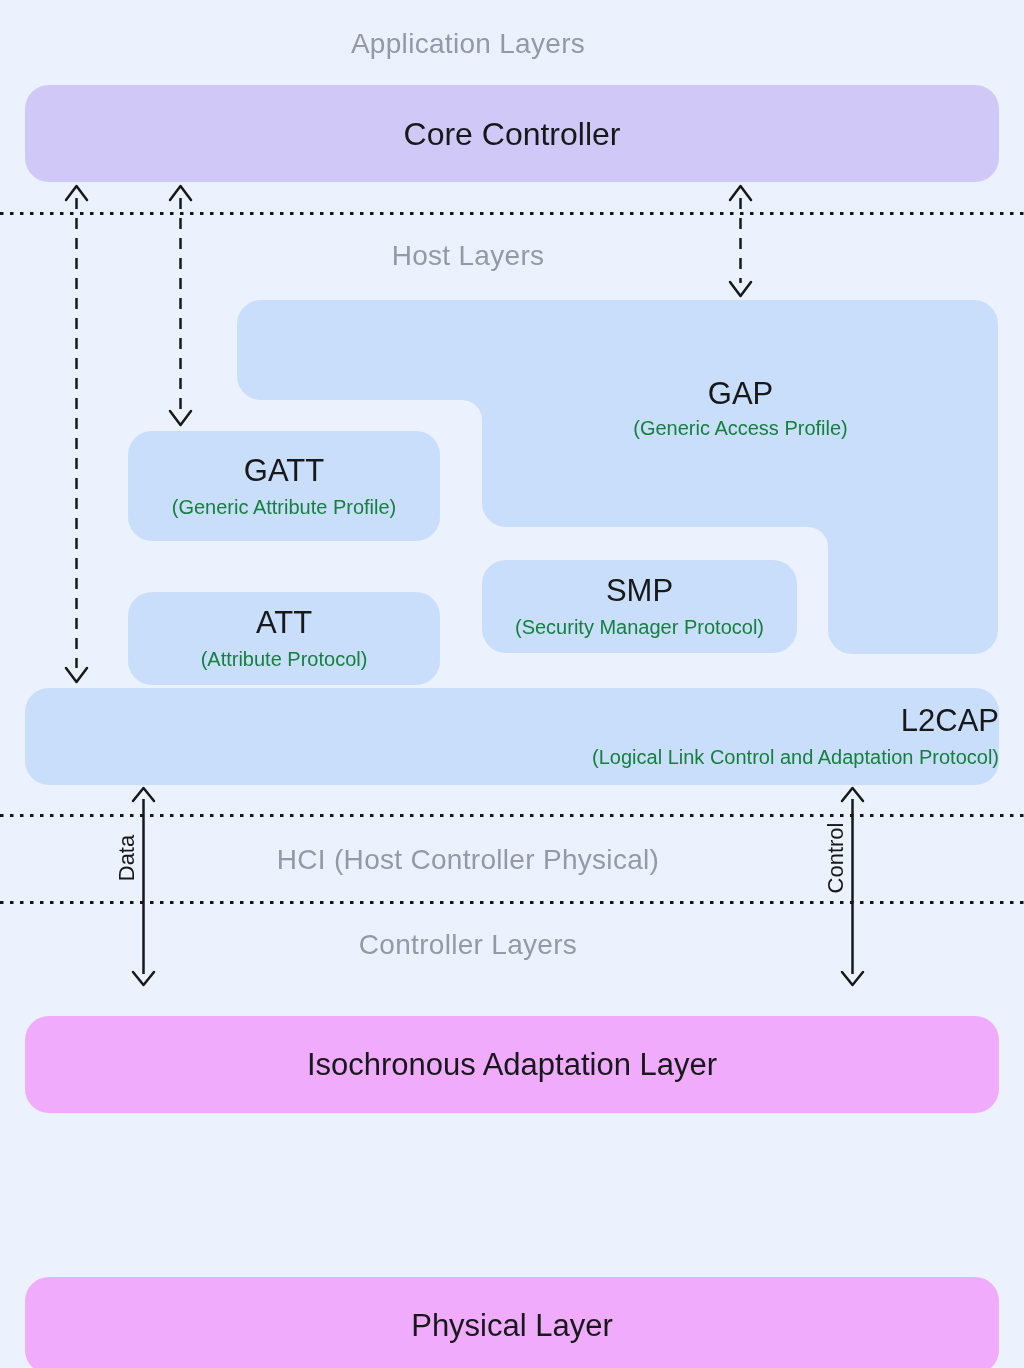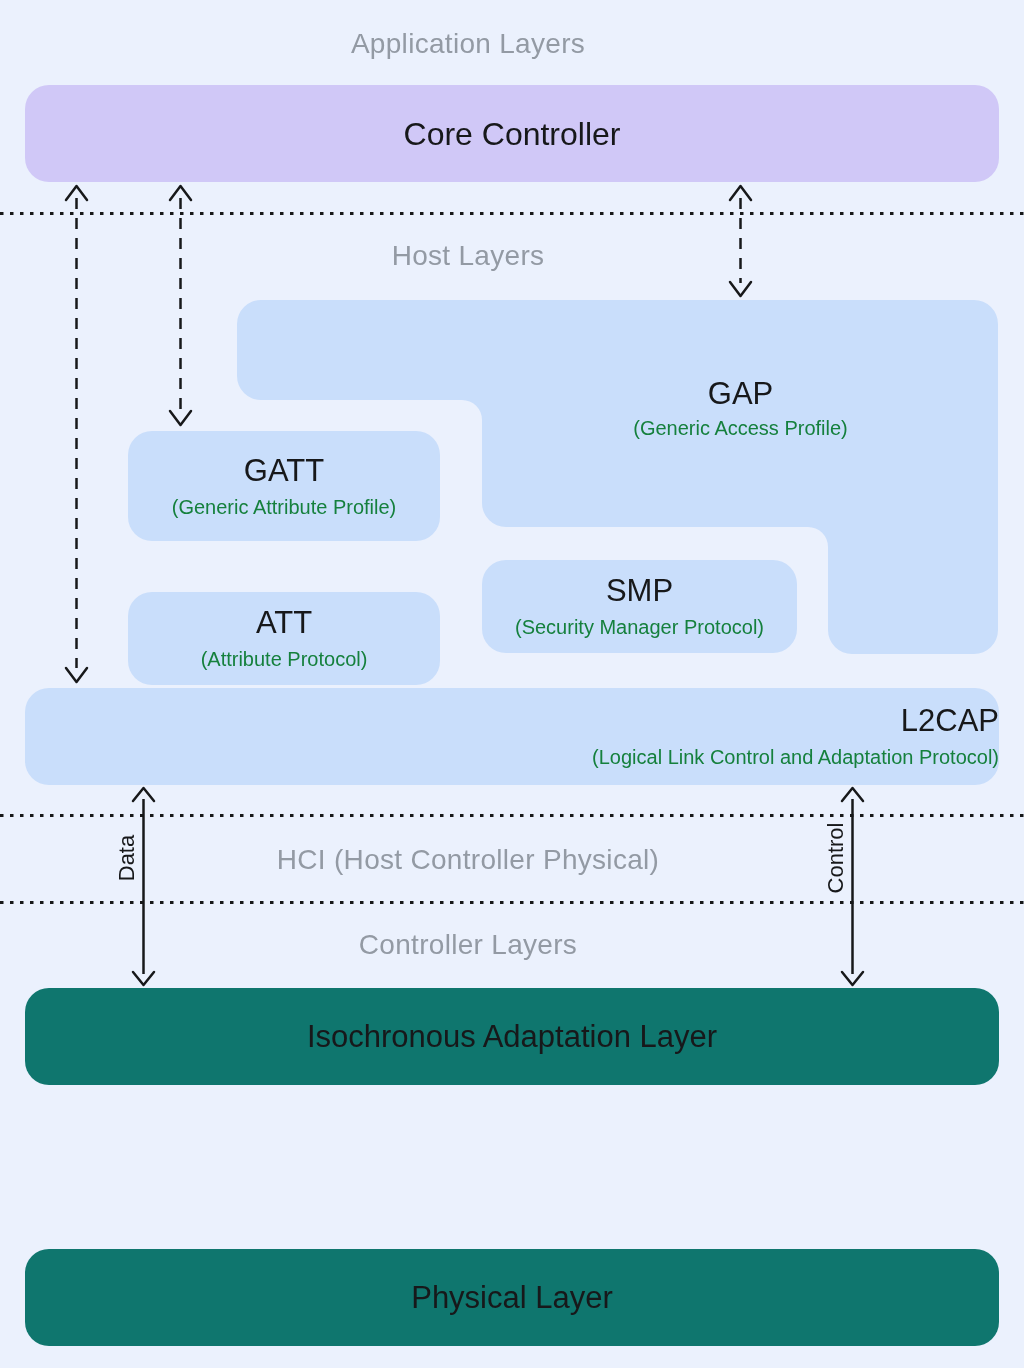--- a/index.html
+++ b/index.html
@@ -13,21 +13,21 @@
     position:absolute;left:16px;width:904px;text-align:center;
     color:#939aa4;font-size:28px;font-weight:500;line-height:34px;
     letter-spacing:.3px;white-space:nowrap;
   }
   .box{
     position:absolute;border-radius:24px;
     display:flex;flex-direction:column;align-items:center;justify-content:center;
     row-gap:2px;text-align:center;
   }
   .host-blue{background:#c9defb;}
-  .ctrl-blue{background:#0f766e;}
+  .ctrl-blue{background:#f0abfc;margin-top:28px;}
   .purple{background:#d0c8f7;}
   .box-title{font-size:31px;font-weight:500;line-height:40px;color:#17181a;white-space:nowrap;}
   .box-sub{font-size:20px;font-weight:400;line-height:29px;color:#15803d;white-space:nowrap;}
   .core-title{font-size:32px;}
   #gap-shape{position:absolute;left:237px;top:300px;width:762px;height:354px;}
   #gap-text{
     position:absolute;left:482px;top:374px;width:517px;
     display:flex;flex-direction:column;align-items:center;text-align:left;
   }
   #arrow-layer{position:absolute;left:0;top:0;width:1024px;height:1368px;pointer-events:none;}

